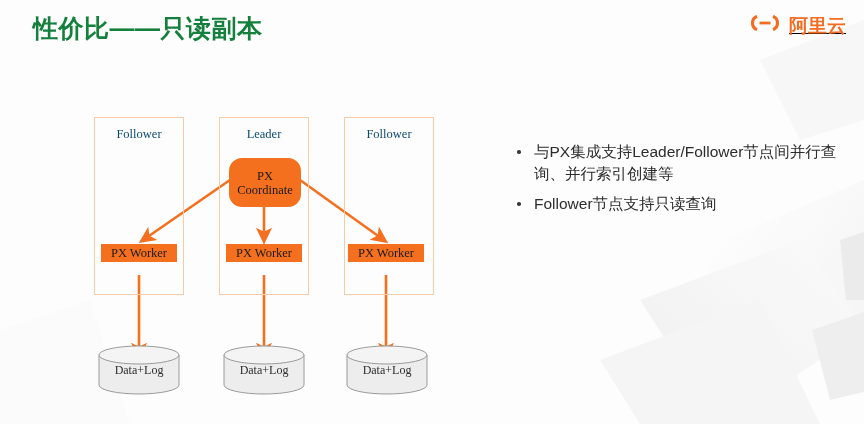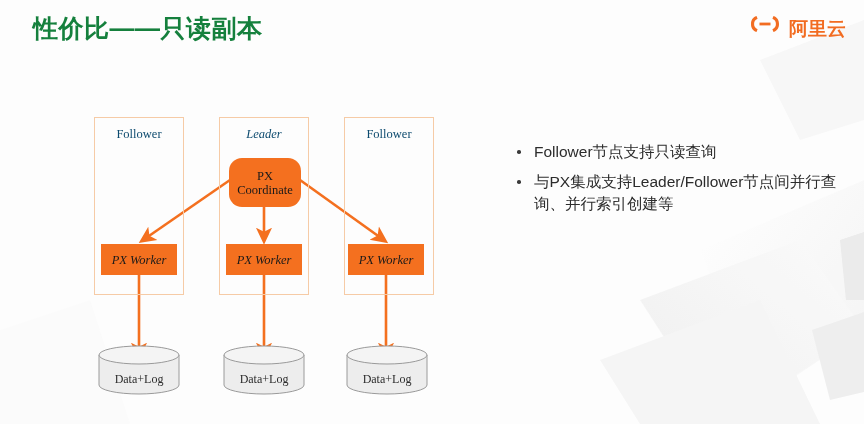--- a/index.html
+++ b/index.html
@@ -40,23 +40,24 @@
     letter-spacing: 0.5px;
     color: #15803d;
     white-space: nowrap;
   }
 
   .logo {
     position: absolute;
     right: 18px;
     top: 12px;
     display: flex;
-    align-items: flex-end;
+    align-items: center;
     gap: 9px;
     height: 26px;
+    text-decoration: underline;
   }
   .logo-mark { display: block; }
   .logo-text {
     font-size: 19px;
     font-weight: bold;
     color: #F26C21;
     letter-spacing: 0px;
     line-height: 1;
   }
 
@@ -83,24 +84,23 @@
     font-size: 12px;
     box-sizing: border-box;
   }
   .coord-box {
     left: 229px; top: 158px;
     width: 72px; height: 49px;
     font-size: 12.5px;
     border-radius: 13px;
   }
   .worker-box {
-    width: 76px; height: 31px;
+    width: 76px; height: 18px;
     top: 244px;
     font-size: 12.5px;
-    font-style: italic;
   }
   .w1 { left: 101px; }
   .w2 { left: 226px; }
   .w3 { left: 348px; }
 
   .colbox {
     position: absolute;
     top: 117px;
     width: 90px;
     height: 178px;
@@ -115,32 +115,31 @@
   .col-label {
     position: absolute;
     top: 127px;
     width: 90px;
     text-align: center;
     font-family: "Liberation Serif", serif;
     font-size: 12.5px;
     color: #0c4a6e;
   }
   .cl1 { left: 94px; }
-  .cl2 { left: 219px; font-style: italic; }
+  .cl2 { left: 219px; }
   .cl3 { left: 344px; }
 
   .cyl-label {
     position: absolute;
     width: 86px;
     text-align: center;
     font-family: "Liberation Serif", serif;
     font-size: 12px;
     color: #2b2b2b;
     top: 363px;
-    margin-top: 9px;
   }
   .dl1 { left: 96px; }
   .dl2 { left: 221px; }
   .dl3 { left: 344px; }
 
   
   .bullets {
     position: absolute;
     left: 513px;
     top: 141px;
@@ -259,17 +258,17 @@
     <div class="nodebox worker-box w1">PX Worker</div>
     <div class="nodebox worker-box w2">PX Worker</div>
     <div class="nodebox worker-box w3">PX Worker</div>
 
     <div class="cyl-label dl1">Data+Log</div>
     <div class="cyl-label dl2">Data+Log</div>
     <div class="cyl-label dl3">Data+Log</div>
   </div>
 
   <div class="bullets">
+    <div class="bullet">与PX集成支持Leader/Follower节点间并行查询、并行索引创建等</div>
     <div class="bullet">Follower节点支持只读查询</div>
-    <div class="bullet">与PX集成支持Leader/Follower节点间并行查询、并行索引创建等</div>
   </div>
 
 </div>
 
 </body></html>

